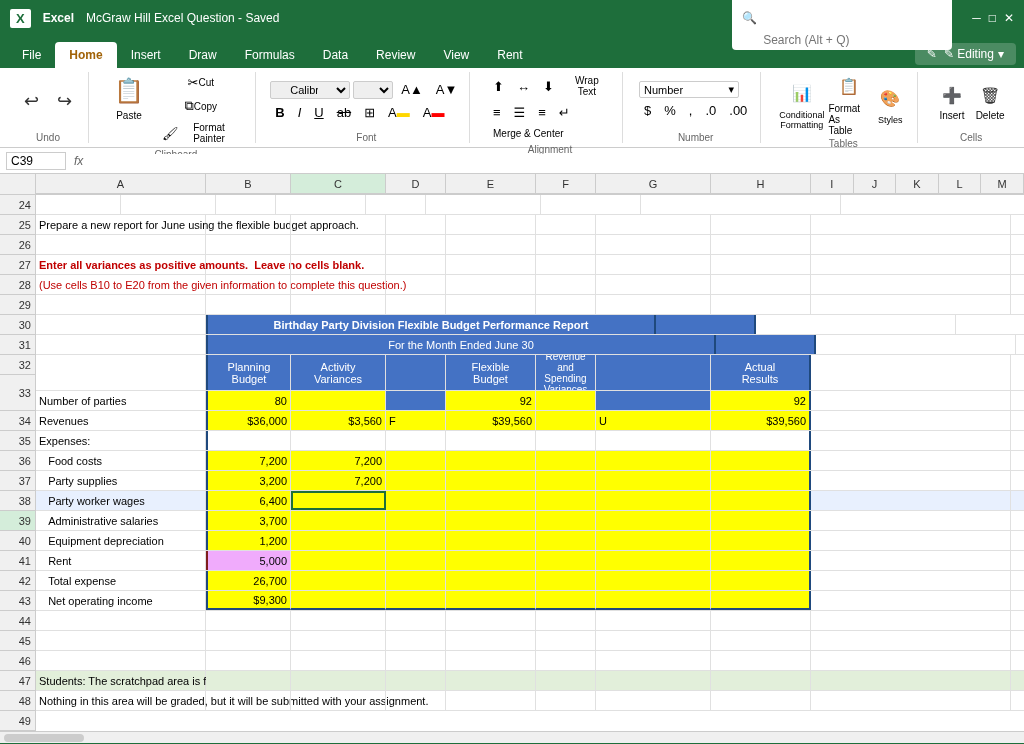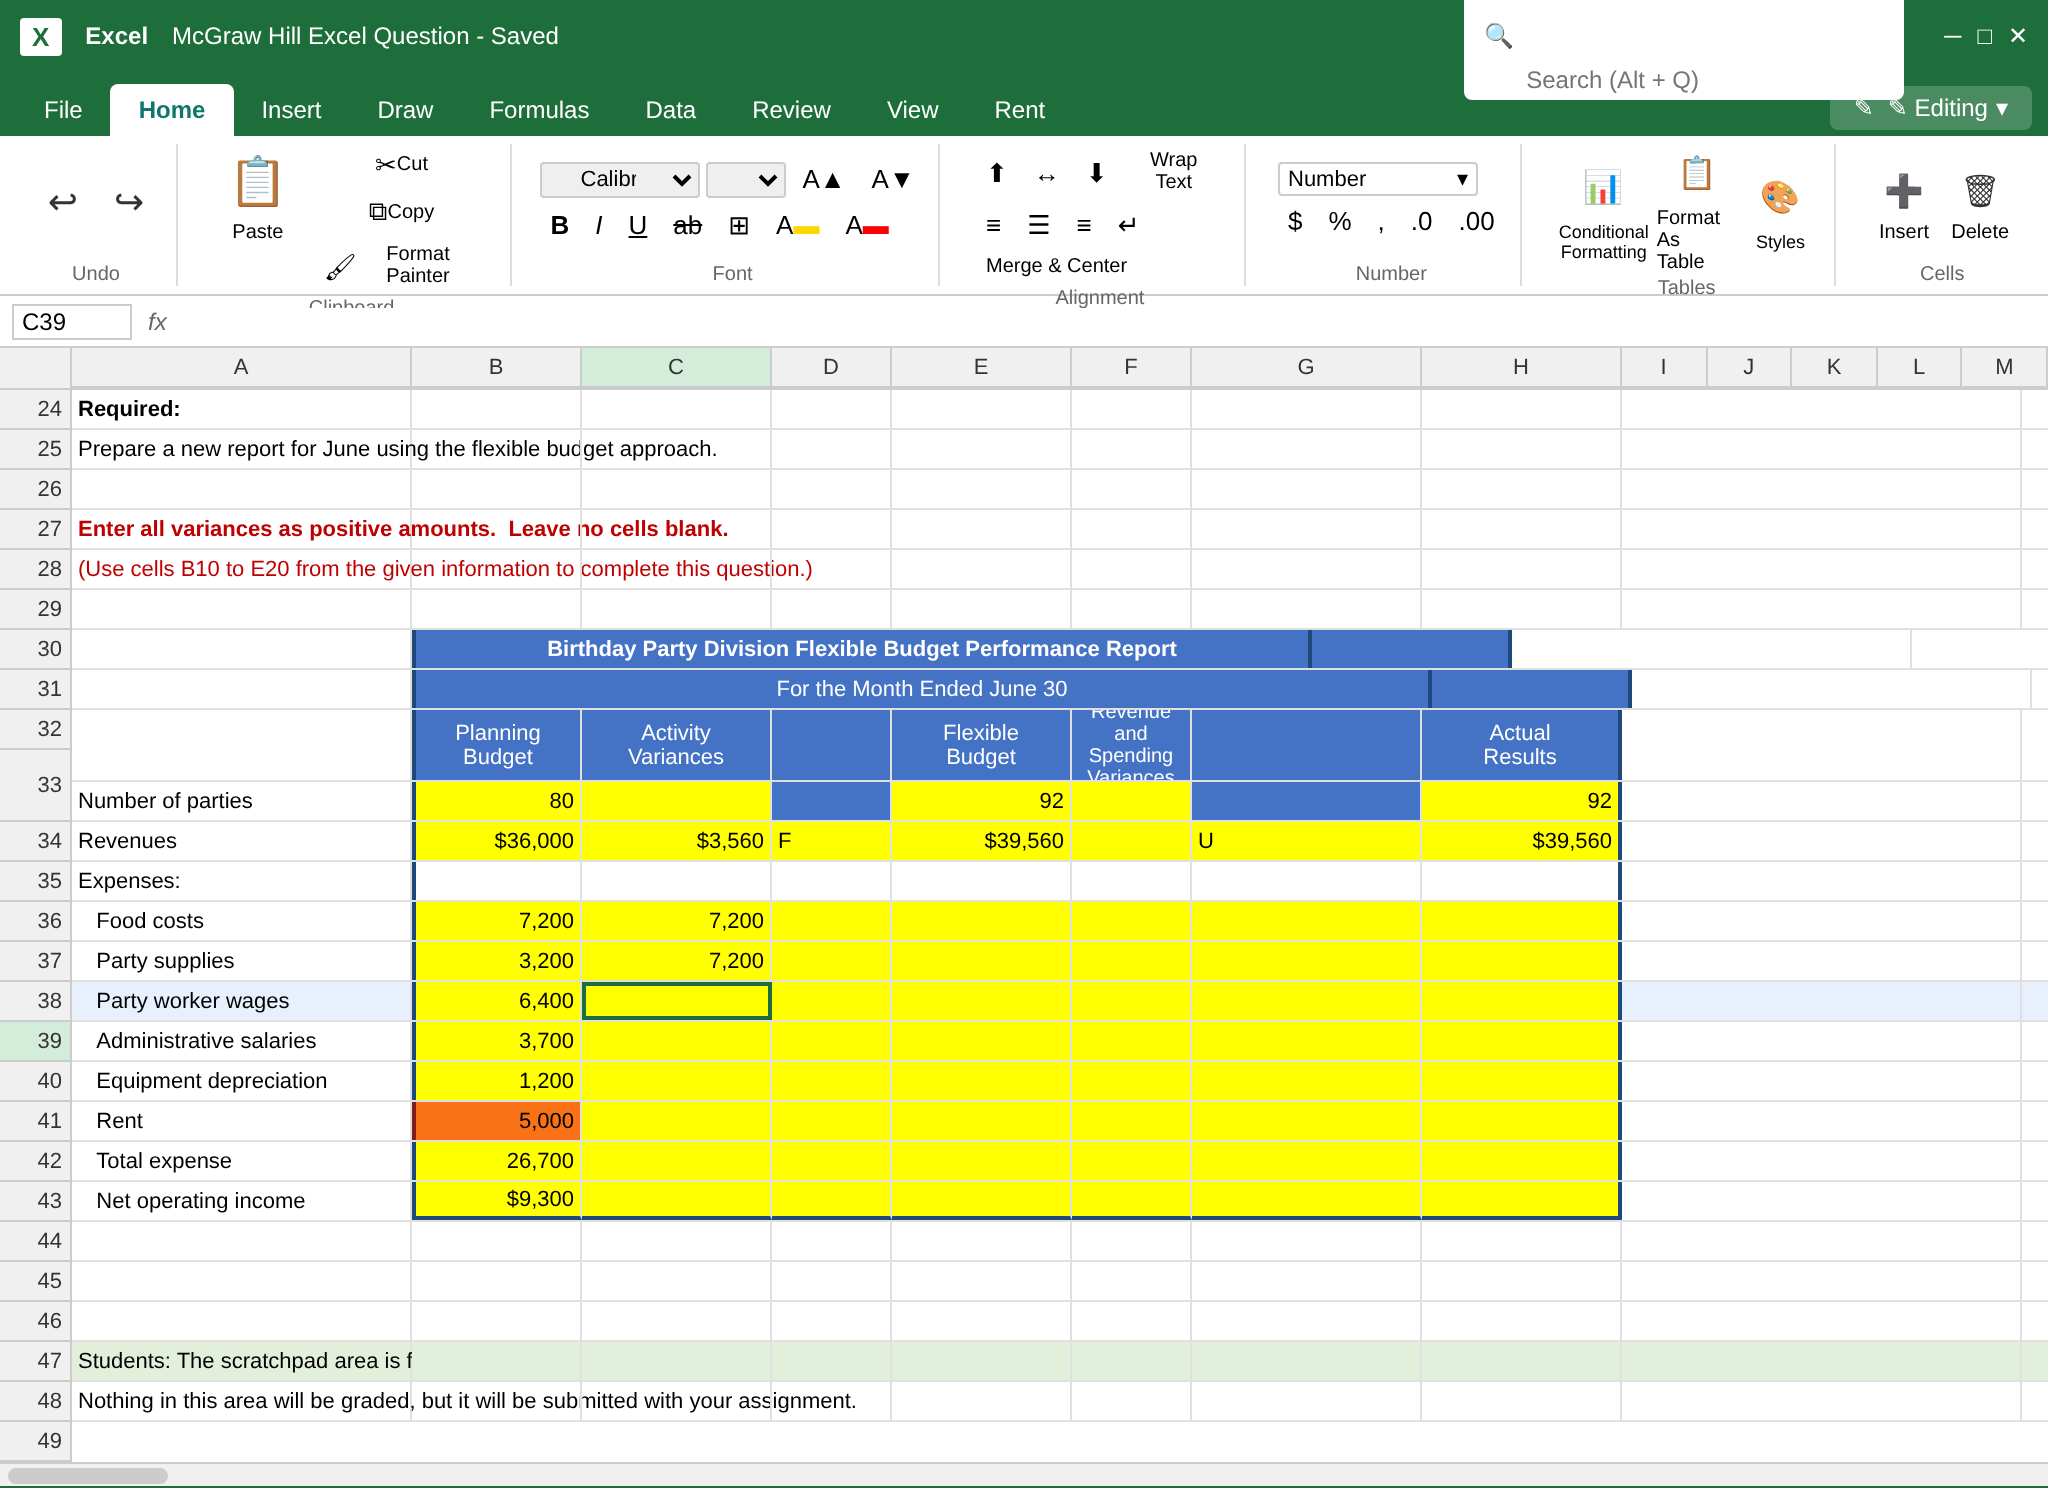--- a/index.html
+++ b/index.html
@@ -35,21 +35,21 @@
       padding: 0 8px;
       height: 32px;
     }
     .ribbon-tab {
       padding: 6px 14px;
       color: #fff;
       font-size: 12px;
       cursor: pointer;
       border-radius: 4px 4px 0 0;
     }
-    .ribbon-tab.active { background: #fff; color: #0f766e; font-weight: bold; }
+    .ribbon-tab.active { background: #fff; color: #a16207; font-weight: bold; }
     .editing-btn {
       margin-left: auto;
       background: rgba(255,255,255,0.2);
       color: #fff;
       border: none;
       border-radius: 4px;
       padding: 4px 12px;
       font-size: 12px;
       cursor: pointer;
       display: flex;
@@ -486,21 +486,20 @@
       <div class="row-num row-h20">45</div>
       <div class="row-num row-h20">46</div>
       <div class="row-num row-h20">47</div>
       <div class="row-num row-h20">48</div>
       <div class="row-num row-h20">49</div>
     </div>
 
     <div id="grid">
 
       <div class="grid-row row-h20">
-        <div class="cell w-a" style="font-weight:bold;">Required:</div>
         <div class="cell w-b"></div>
         <div class="cell w-c"></div>
         <div class="cell w-d"></div>
         <div class="cell w-e"></div>
         <div class="cell w-f"></div>
         <div class="cell w-g"></div>
         <div class="cell w-h"></div>
         <div class="cell" style="width:200px;"></div>
       </div>
 
@@ -687,21 +686,21 @@
         <div class="cell w-d" style="background:#ffff00;"></div>
         <div class="cell w-e" style="background:#ffff00;"></div>
         <div class="cell w-f" style="background:#ffff00;"></div>
         <div class="cell w-g" style="background:#ffff00;"></div>
         <div class="cell w-h" style="background:#ffff00;border-right:2px solid #1f497d;"></div>
         <div class="cell" style="width:200px;"></div>
       </div>
 
       <div class="grid-row row-h20">
         <div class="cell w-a">&nbsp;&nbsp;&nbsp;Rent</div>
-        <div class="cell w-b" style="background:#f97316;justify-content:flex-end;border-left:2px solid #7f1d1d;">5,000</div>
+        <div class="cell w-b" style="background:#f0abfc;justify-content:flex-end;border-left:2px solid #7f1d1d;">5,000</div>
         <div class="cell w-c" style="background:#ffff00;"></div>
         <div class="cell w-d" style="background:#ffff00;"></div>
         <div class="cell w-e" style="background:#ffff00;"></div>
         <div class="cell w-f" style="background:#ffff00;"></div>
         <div class="cell w-g" style="background:#ffff00;"></div>
         <div class="cell w-h" style="background:#ffff00;border-right:2px solid #1f497d;"></div>
         <div class="cell" style="width:200px;"></div>
       </div>
 
       <div class="grid-row row-h20">

